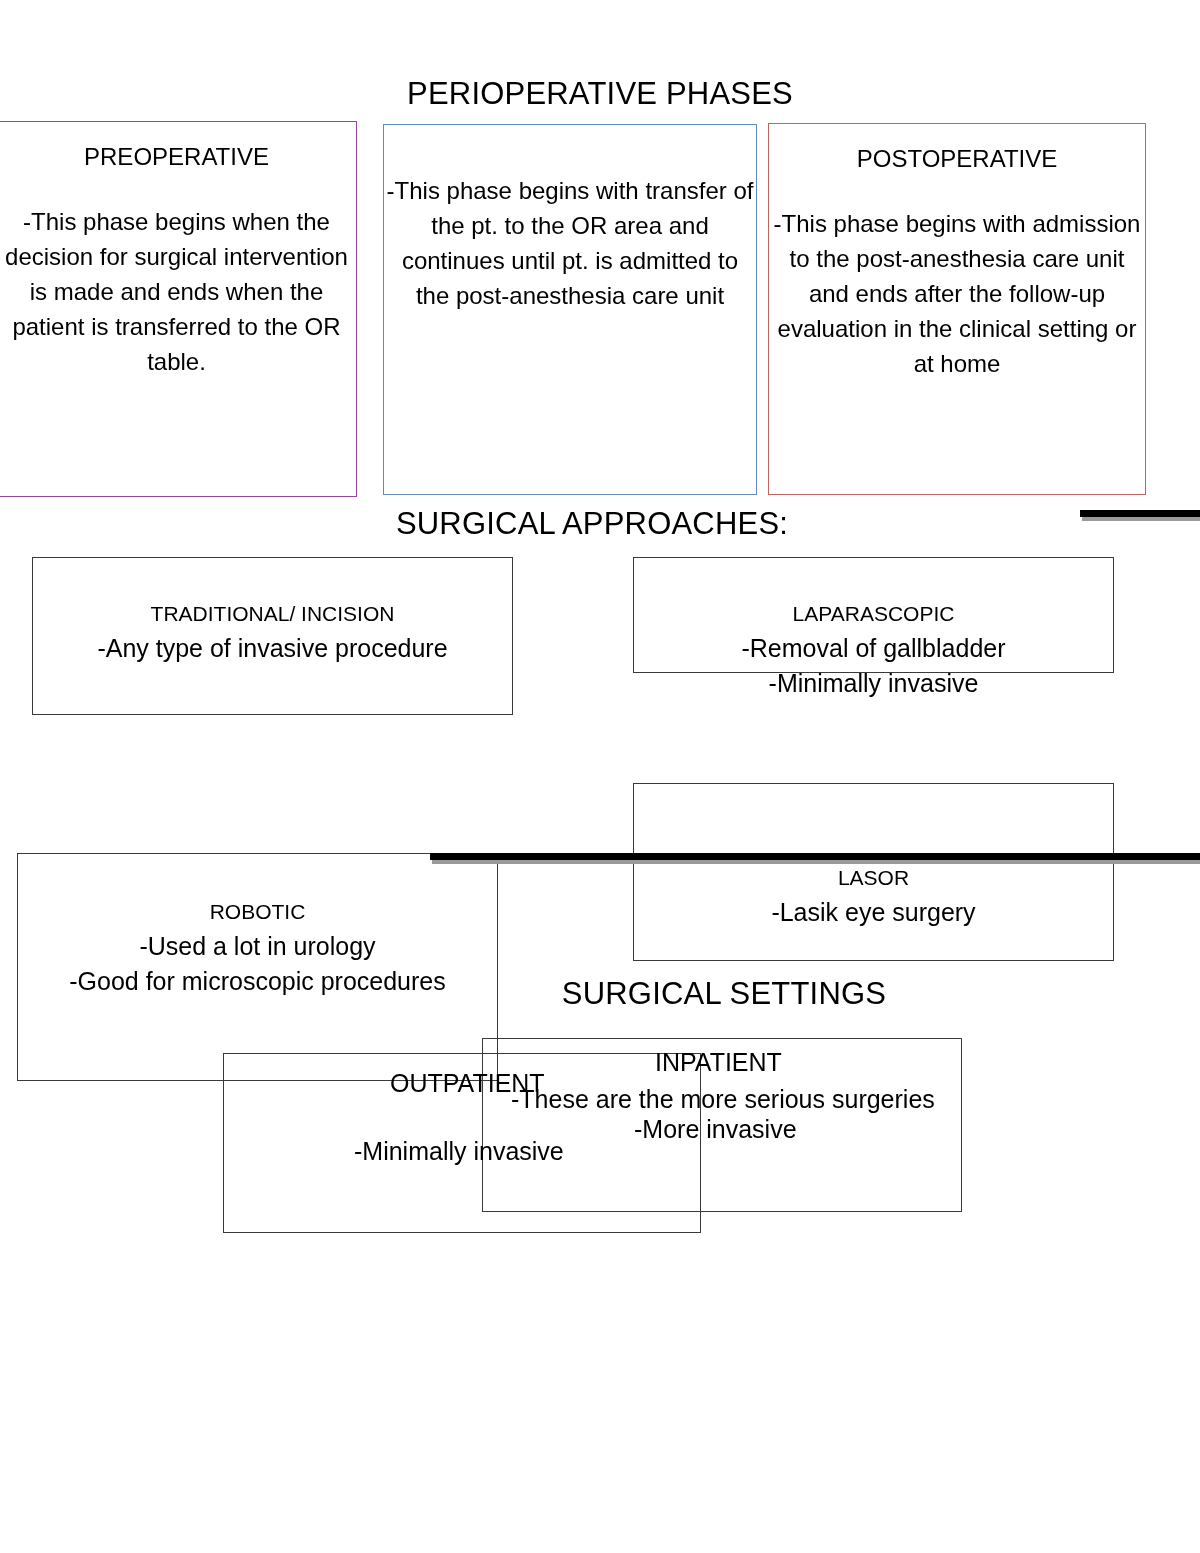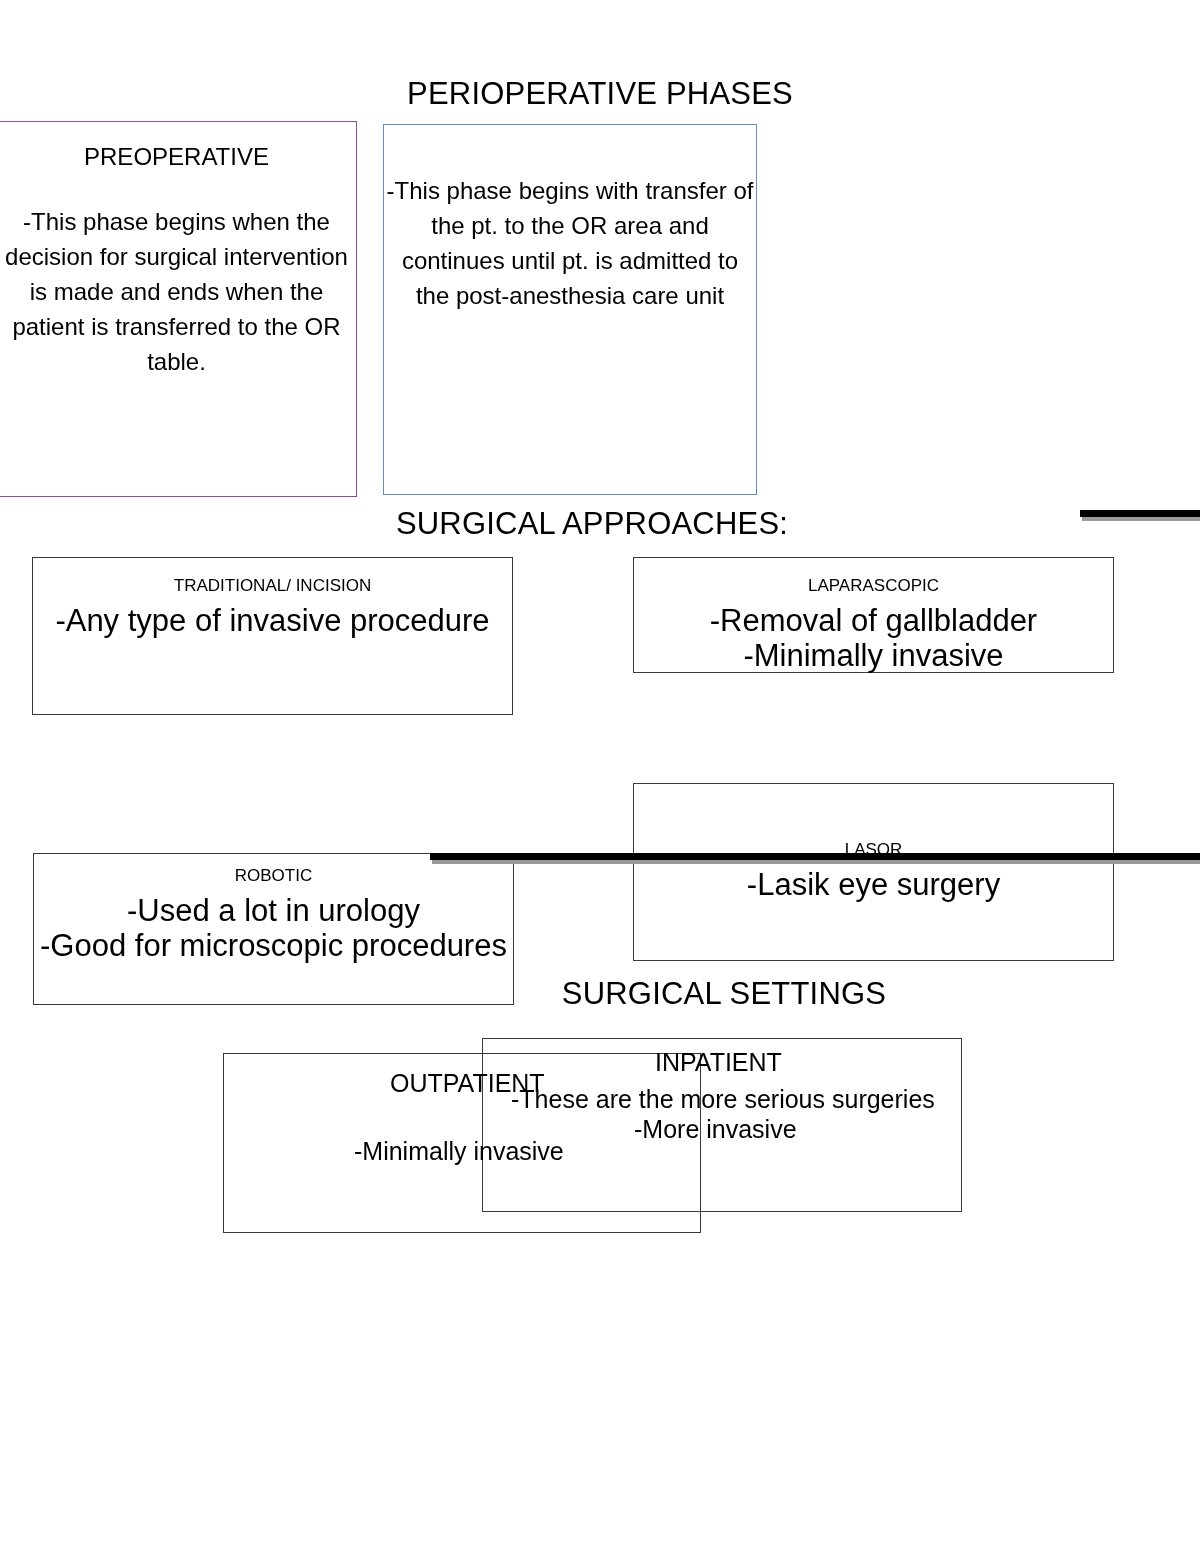--- a/index.html
+++ b/index.html
@@ -83,44 +83,45 @@
 
   
   .plain-box {
     position: absolute;
     box-sizing: border-box;
     border: 1.6px solid #3a3a3a;
     background: transparent;
     text-align: center;
   }
   .plain-title {
-    font-size: 17px;
-    line-height: 35px;
-    white-space: nowrap;
+    font-size: 21px;
+    line-height: 35px;
+    white-space: nowrap;
+    margin-top: 28px;
   }
   .plain-line {
-    font-size: 31px;
+    font-size: 25px;
     line-height: 35px;
     white-space: nowrap;
   }
 
   #box-traditional {
     left: 32px; top: 557px;
     width: 481px; height: 158px;
     padding-top: 10px;
   }
   #box-laparascopic {
     left: 633px; top: 557px;
     width: 481px; height: 116px;
     padding-top: 10px;
   }
   #box-robotic {
-    left: 33px; top: 853px;
-    width: 481px; height: 152px;
-    padding-top: 4px;
+    left: 17px; top: 853px;
+    width: 481px; height: 228px;
+    padding-top: 12px;
   }
   #box-lasor {
     left: 633px; top: 783px;
     width: 481px; height: 178px;
     padding-top: 48px;
   }
 
   
   #box-outpatient {
     left: 223px; top: 1053px;
@@ -171,20 +172,24 @@
 
   <div class="phase-box" id="box-preoperative">
     <div class="phase-title">PREOPERATIVE</div>
     <div class="phase-body">-This phase begins when the decision for surgical intervention is made and ends when the patient is transferred to the OR table.</div>
   </div>
 
   <div class="phase-box" id="box-intraoperative">
     <div class="phase-body">-This phase begins with transfer of the pt. to the OR area and continues until pt. is admitted to the post-anesthesia care unit</div>
   </div>
 
+  <div class="phase-box" id="box-postoperative">
+    <div class="phase-title">POSTOPERATIVE</div>
+    <div class="phase-body">-This phase begins with admission to the post-anesthesia care unit and ends after the follow-up evaluation in the clinical setting or at home</div>
+  </div>
 
   <div class="heading" id="title-surgical-approaches">SURGICAL APPROACHES:</div>
 
   <div class="black-rule" id="rule-top"></div>
 
   <div class="plain-box" id="box-traditional">
     <div class="plain-title">TRADITIONAL/ INCISION</div>
     <div class="plain-line">-Any type of invasive procedure</div>
   </div>
 

